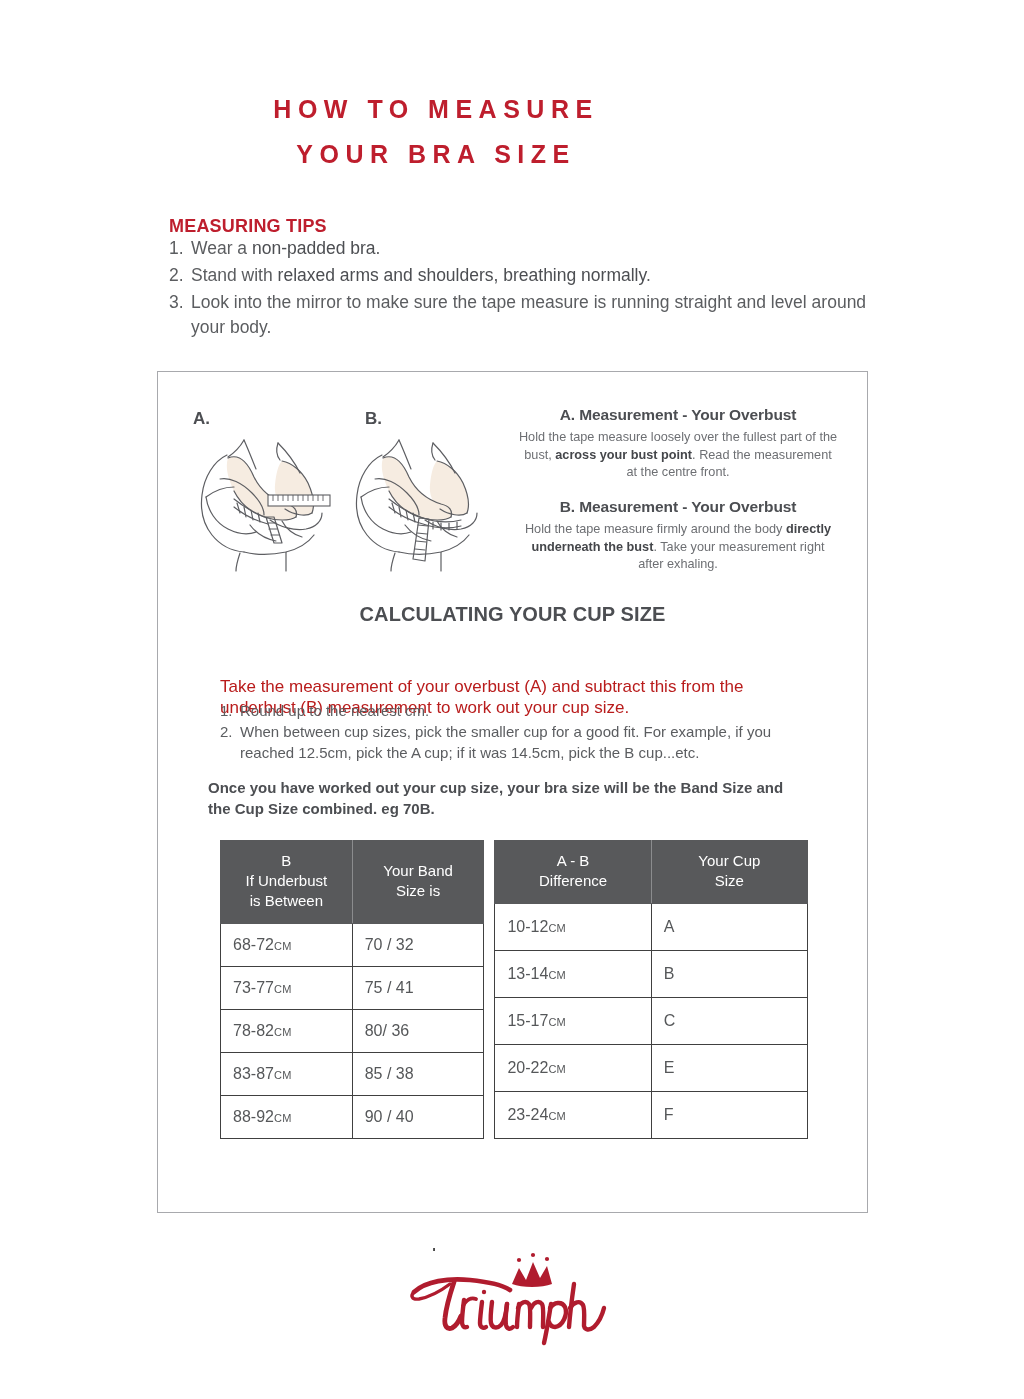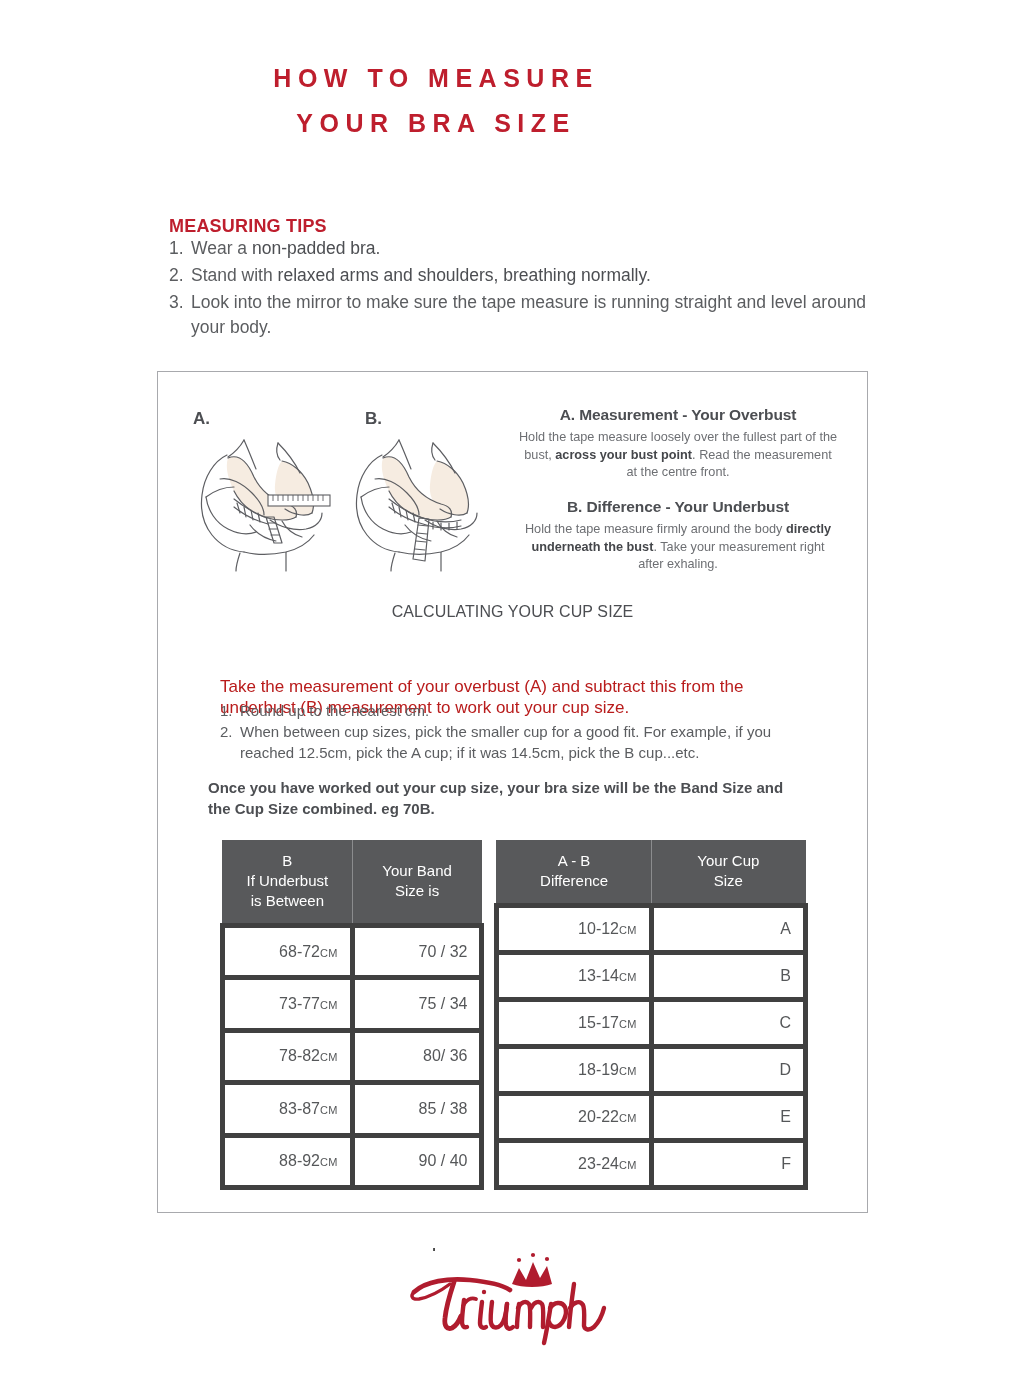--- a/index.html
+++ b/index.html
@@ -13,21 +13,21 @@
     position: relative;
     font-family: "Liberation Sans", sans-serif;
     color: #5b5d60;
     overflow: hidden;
   }
 
   
   .title-block {
     position: absolute;
     left: 0;
-    top: 56px;
+    top: 87px;
     width: 872px;
     text-align: center;
   }
   .title-line {
     color: #be1e2d;
     font-size: 25px;
     font-weight: bold;
     letter-spacing: 6.5px;
     line-height: 45px;
     white-space: nowrap;
@@ -116,22 +116,22 @@
   }
   .meas-body b { color: #44464a; font-weight: bold; }
 
   
   .calc-heading {
     position: absolute;
     left: 157px;
     top: 603px;
     width: 711px;
     text-align: center;
-    font-size: 16px;
-    font-weight: normal;
+    font-size: 20px;
+    font-weight: bold;
     color: #4c4e52;
     letter-spacing: 0.1px;
   }
   .calc-intro {
     position: absolute;
     left: 220px;
     top: 676px;
     width: 580px;
     font-size: 17px;
     line-height: 21px;
@@ -184,24 +184,24 @@
     font-size: 15px;
     line-height: 20px;
     padding: 10px 4px 12px 4px;
     border: 1px solid #58595b;
     border-right-color: #8b8c8e;
     text-align: center;
     vertical-align: middle;
   }
   .size-table th:last-child { border-right-color: #58595b; }
   .size-table td {
-    border: 5px solid #404040;
+    border: 1px solid #404040;
     font-size: 16px;
     height: 42px;
-    text-align: right;
+    text-align: left;
     vertical-align: middle;
     color: #555759;
     padding: 0 12px;
   }
   .unit {
     font-size: 11px;
     letter-spacing: 0.3px;
   }
 
   
@@ -327,21 +327,21 @@
   </g>
 </svg>
 </div>
 
 <div class="meas-block meas-a">
   <div class="meas-title">A. Measurement - Your Overbust</div>
   <div class="meas-body"><span>Hold the tape measure loosely over the fullest part of the bust, </span><b>across your bust point</b><span>. Read the measurement at the centre front.</span></div>
 </div>
 
 <div class="meas-block meas-b">
-  <div class="meas-title">B. Difference - Your Underbust</div>
+  <div class="meas-title">B. Measurement - Your Overbust</div>
   <div class="meas-body"><span>Hold the tape measure firmly around the body </span><b>directly underneath the bust</b><span>. Take your measurement right after exhaling.</span></div>
 </div>
 
 <div class="calc-heading">CALCULATING YOUR CUP SIZE</div>
 <div class="calc-intro">Take the measurement of your overbust (A) and subtract this from the underbust (B) measurement to work out your cup size.</div>
 
 <div class="calc-steps">
   <div class="calc-step">
     <span class="calc-step-num">1.</span>
     <span class="calc-step-text">Round up to the nearest cm.</span>
@@ -370,21 +370,21 @@
         </th>
       </tr>
     </thead>
     <tbody>
       <tr>
         <td><span>68-72</span><span class="unit">CM</span></td>
         <td>70 / 32</td>
       </tr>
       <tr>
         <td><span>73-77</span><span class="unit">CM</span></td>
-        <td>75 / 34</td>
+        <td>75 / 41</td>
       </tr>
       <tr>
         <td><span>78-82</span><span class="unit">CM</span></td>
         <td>80/ 36</td>
       </tr>
       <tr>
         <td><span>83-87</span><span class="unit">CM</span></td>
         <td>85 / 38</td>
       </tr>
       <tr>
@@ -414,24 +414,20 @@
       </tr>
       <tr>
         <td><span>13-14</span><span class="unit">CM</span></td>
         <td>B</td>
       </tr>
       <tr>
         <td><span>15-17</span><span class="unit">CM</span></td>
         <td>C</td>
       </tr>
       <tr>
-        <td><span>18-19</span><span class="unit">CM</span></td>
-        <td>D</td>
-      </tr>
-      <tr>
         <td><span>20-22</span><span class="unit">CM</span></td>
         <td>E</td>
       </tr>
       <tr>
         <td><span>23-24</span><span class="unit">CM</span></td>
         <td>F</td>
       </tr>
     </tbody>
   </table>
 

